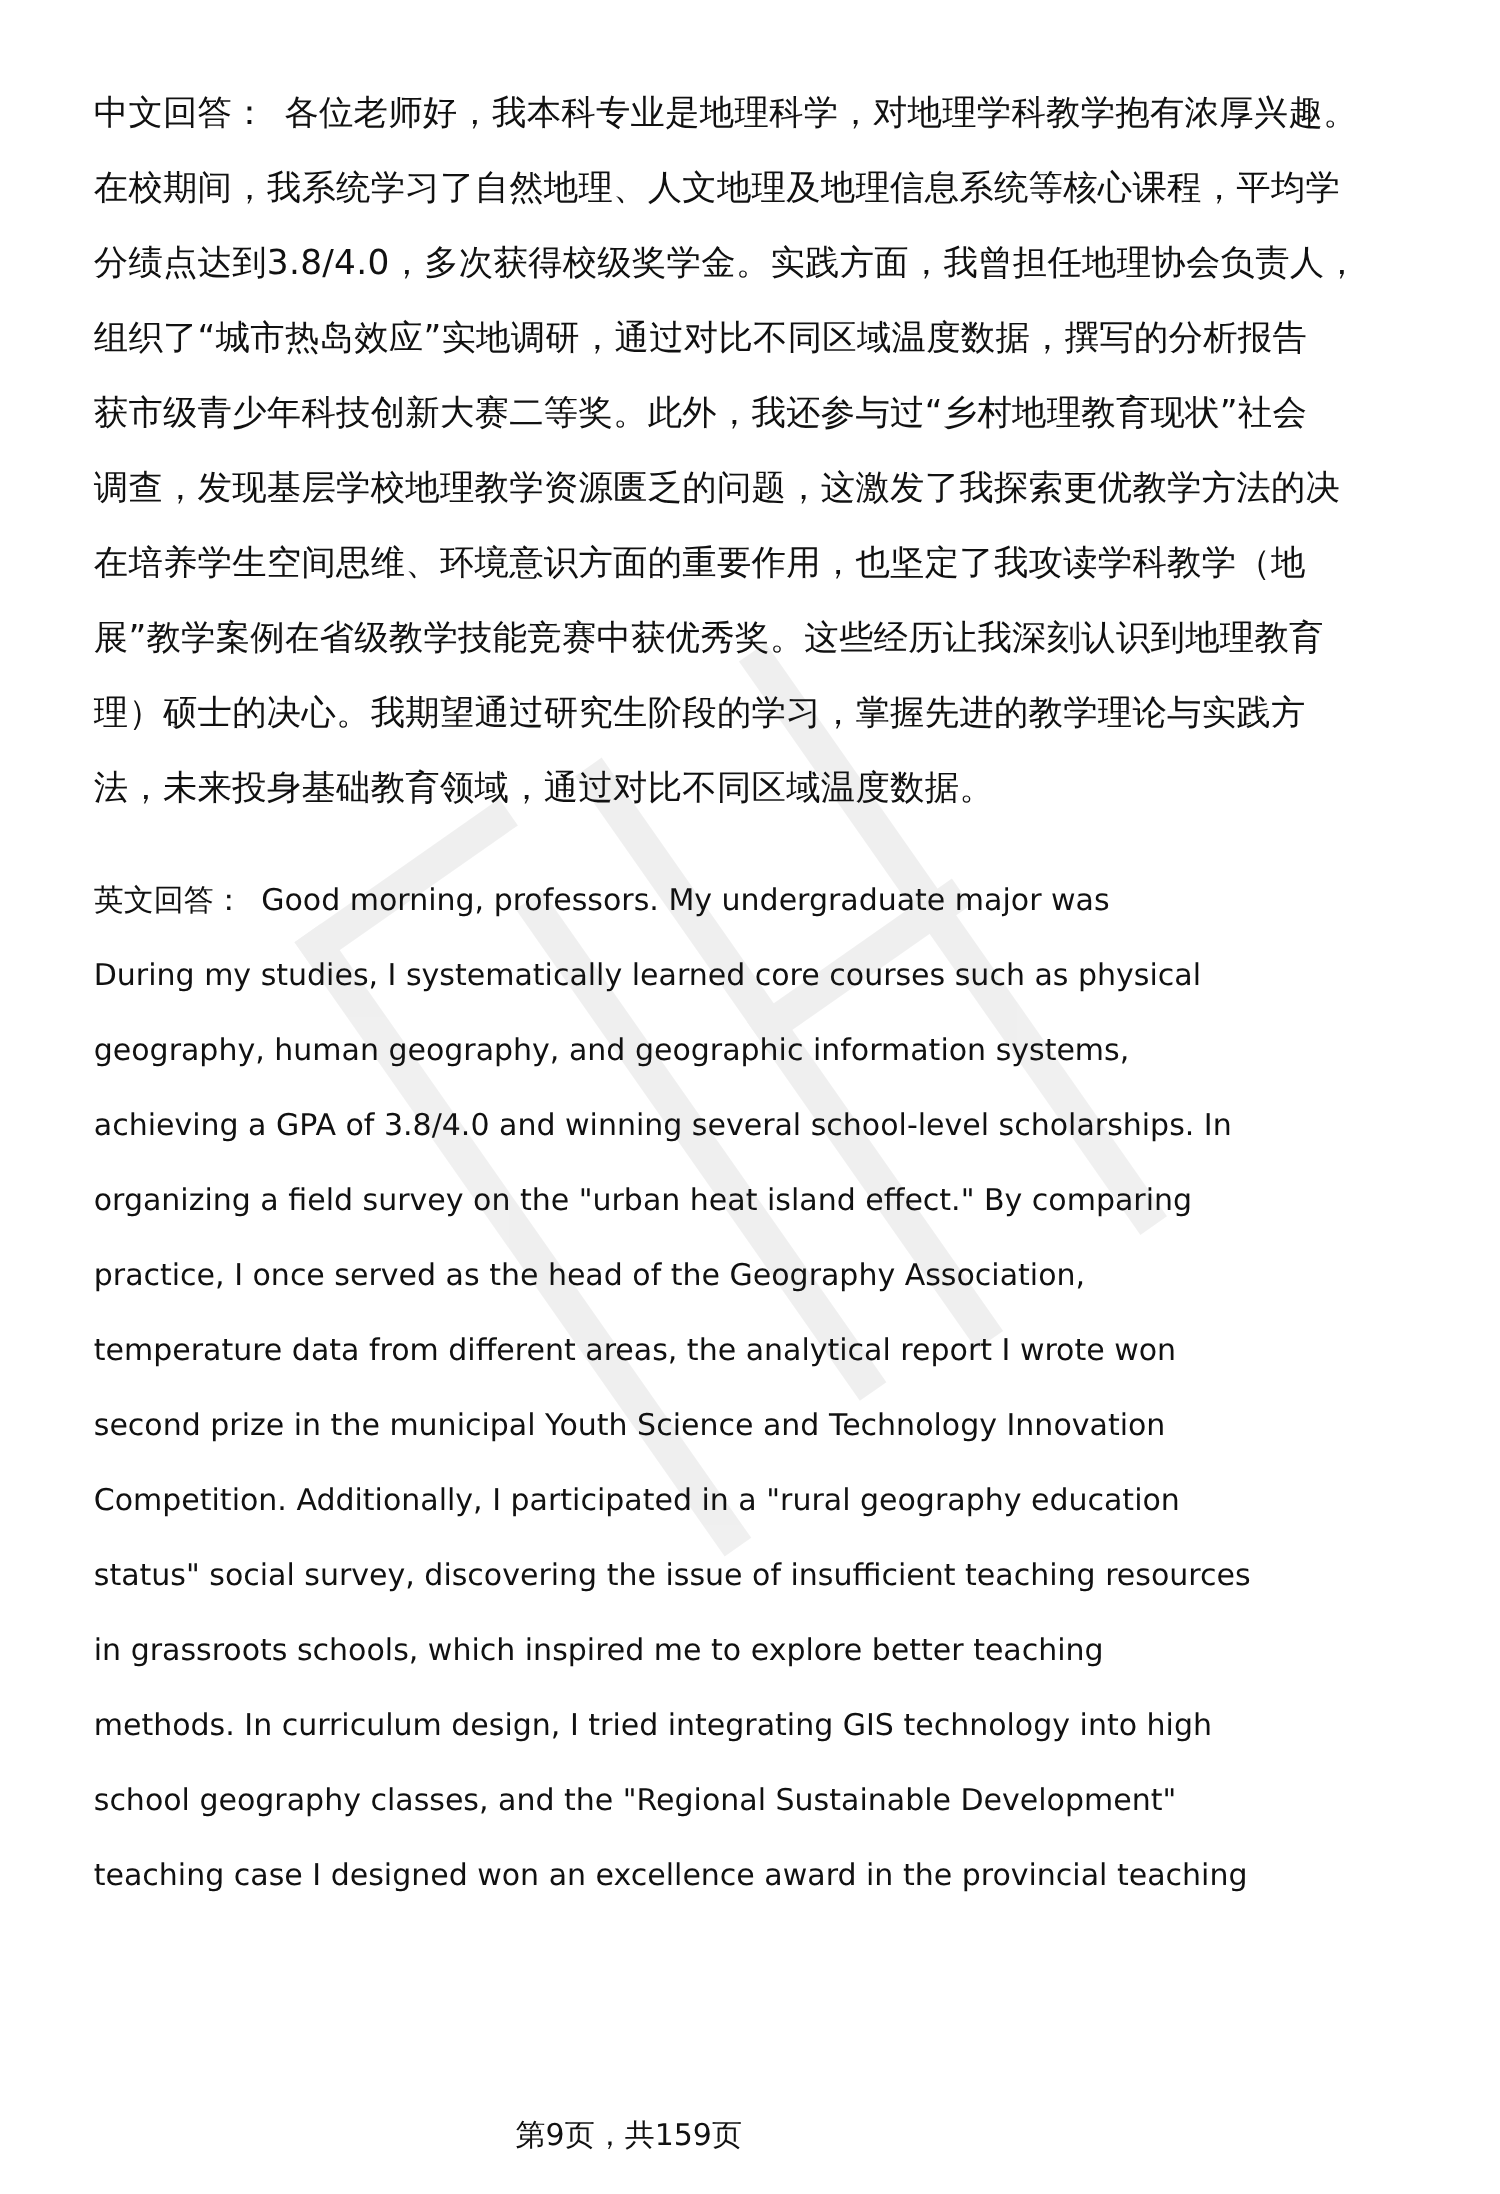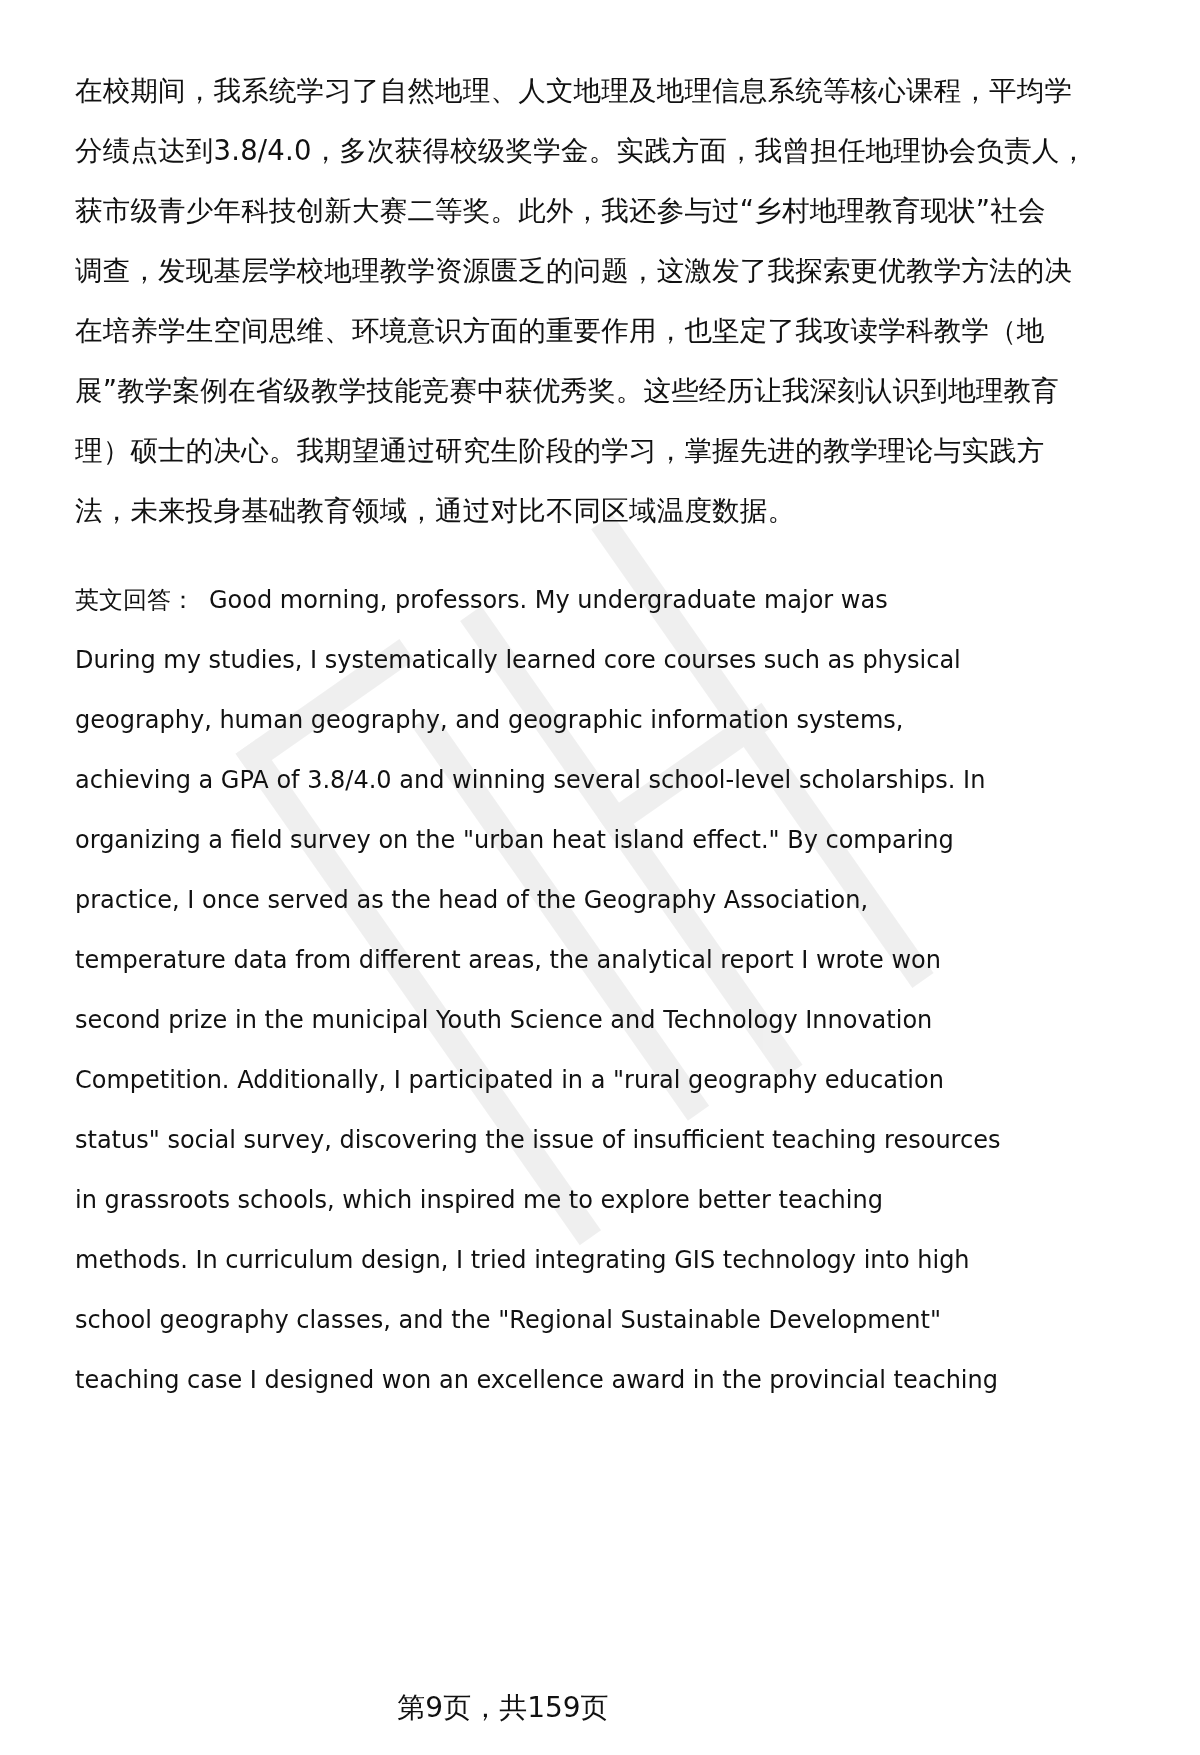--- a/index.html
+++ b/index.html
@@ -63,21 +63,21 @@
     display: block;
     white-space: nowrap;
     height: 60px;
   }
   .footer {
     position: absolute;
     left: 0;
     width: 1006px;
     top: 1688px;
     text-align: center;
-    font-size: 28px;
+    font-size: 24px;
     line-height: 40px;
     color: #111111;
   }
 </style>
 </head>
 <body>
 
 <div class="page">
 
   <div class="watermark">
@@ -85,22 +85,24 @@
     <div class="bar" style="left:40px;top:40px;width:200px;height:26px;"></div>
     <div class="bar" style="left:200px;top:120px;width:26px;height:480px;"></div>
     <div class="bar" style="left:300px;top:60px;width:26px;height:560px;"></div>
     <div class="bar" style="left:300px;top:300px;width:200px;height:26px;"></div>
     <div class="bar" style="left:460px;top:60px;width:26px;height:560px;"></div>
   </div>
 
   <div class="content">
 
     <div class="para zh">
+      <span class="line"><span class="label">中文回答：</span><span>各位老师好，我本科专业是地理科学，对地理学科教学抱有浓厚兴趣。</span></span>
       <span class="line">在校期间，我系统学习了自然地理、人文地理及地理信息系统等核心课程，平均学</span>
       <span class="line">分绩点达到3.8/4.0，多次获得校级奖学金。实践方面，我曾担任地理协会负责人，</span>
+      <span class="line">组织了“城市热岛效应”实地调研，通过对比不同区域温度数据，撰写的分析报告</span>
       <span class="line">获市级青少年科技创新大赛二等奖。此外，我还参与过“乡村地理教育现状”社会</span>
       <span class="line">调查，发现基层学校地理教学资源匮乏的问题，这激发了我探索更优教学方法的决</span>
       <span class="line">在培养学生空间思维、环境意识方面的重要作用，也坚定了我攻读学科教学（地</span>
       <span class="line">展”教学案例在省级教学技能竞赛中获优秀奖。这些经历让我深刻认识到地理教育</span>
       <span class="line">理）硕士的决心。我期望通过研究生阶段的学习，掌握先进的教学理论与实践方</span>
       <span class="line">法，未来投身基础教育领域，通过对比不同区域温度数据。</span>
     </div>
 
     <div class="para en">
       <span class="line"><span class="label">英文回答：</span><span>Good morning, professors. My undergraduate major was</span></span>

